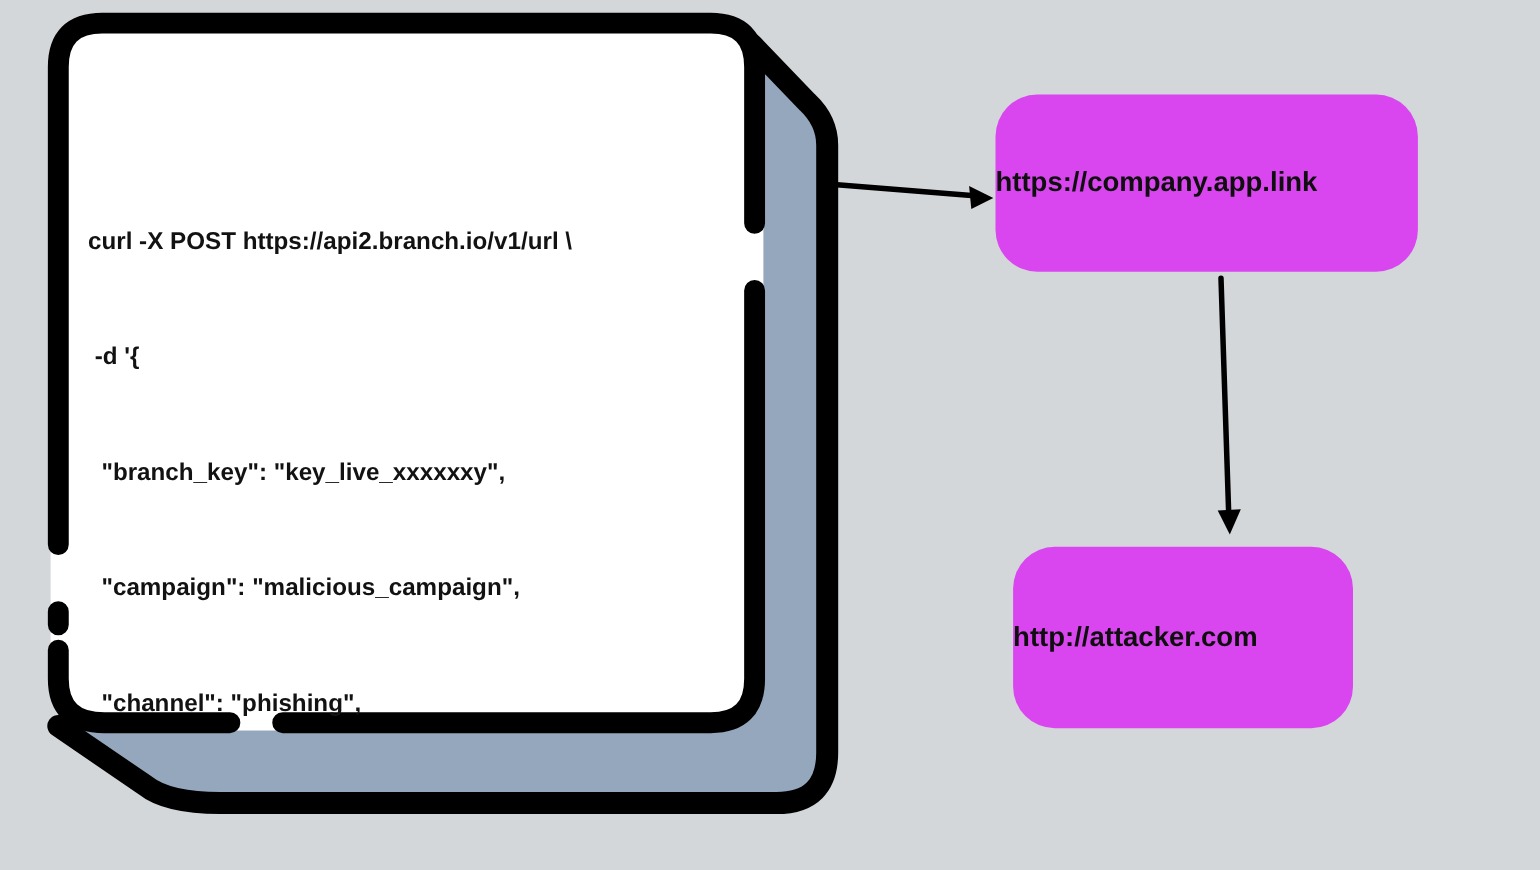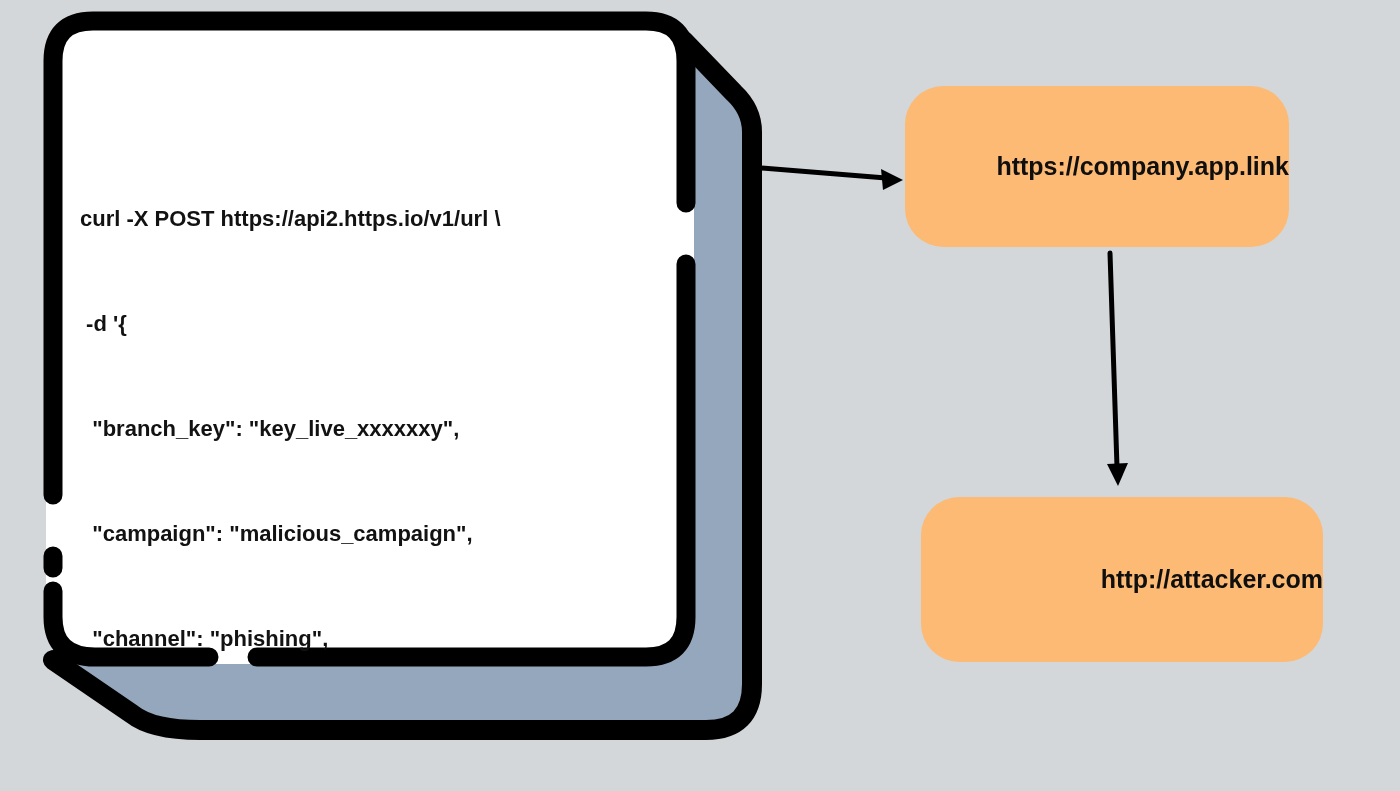--- a/index.html
+++ b/index.html
@@ -24,32 +24,32 @@
     font-weight: 700;
     font-size: 22px;
     line-height: 35px;
     color: #121212;
     white-space: pre;
     letter-spacing: 0px;
   }
   .code-line { white-space: pre; }
   .node {
     position: absolute;
-    background: #fdba74;
+    background: #d946ef;
     border-radius: 38px;
     display: flex;
     align-items: center;
-    justify-content: flex-end;
+    justify-content: flex-start;
     font-weight: 700;
     font-size: 25px;
     color: #0f0f0f;
     text-align: center;
   }
   .node-company { left: 905px; top: 86px;  width: 384px; height: 161px; }
-  .node-attacker { left: 921px; top: 497px; width: 402px; height: 165px; }
+  .node-attacker { left: 921px; top: 497px; width: 309px; height: 165px; }
 </style>
 </head>
 <body>
 
 <div class="canvas">
 
   <svg class="icon-layer" width="1400" height="791" viewBox="0 0 1400 791" xmlns="http://www.w3.org/2000/svg">
 
     <path d="M 640,22 Q 670,27 684,41 L 734,93 Q 752,110 752,132 L 752,684
              Q 752,730 706,730 L 200,730 Q 152,730 132,714 L 53,660
@@ -70,21 +70,21 @@
       <polygon points="903,180 881,169 883,190" fill="#000000"></polygon>
     </g>
 
     <g>
       <line x1="1110" y1="253" x2="1117" y2="467" stroke="#000000" stroke-width="5" stroke-linecap="round"></line>
       <polygon points="1118,486 1107,464 1128,463" fill="#000000"></polygon>
     </g>
   </svg>
 
   <div class="code-block">
-    <div class="code-line">curl -X POST https://api2.https.io/v1/url \</div>
+    <div class="code-line">curl -X POST https://api2.branch.io/v1/url \</div>
     <div class="code-line"> -d '{</div>
     <div class="code-line">  "branch_key": "key_live_xxxxxxy",</div>
     <div class="code-line">  "campaign": "malicious_campaign",</div>
     <div class="code-line">  "channel": "phishing",</div>
     
     
     
     
     
     

